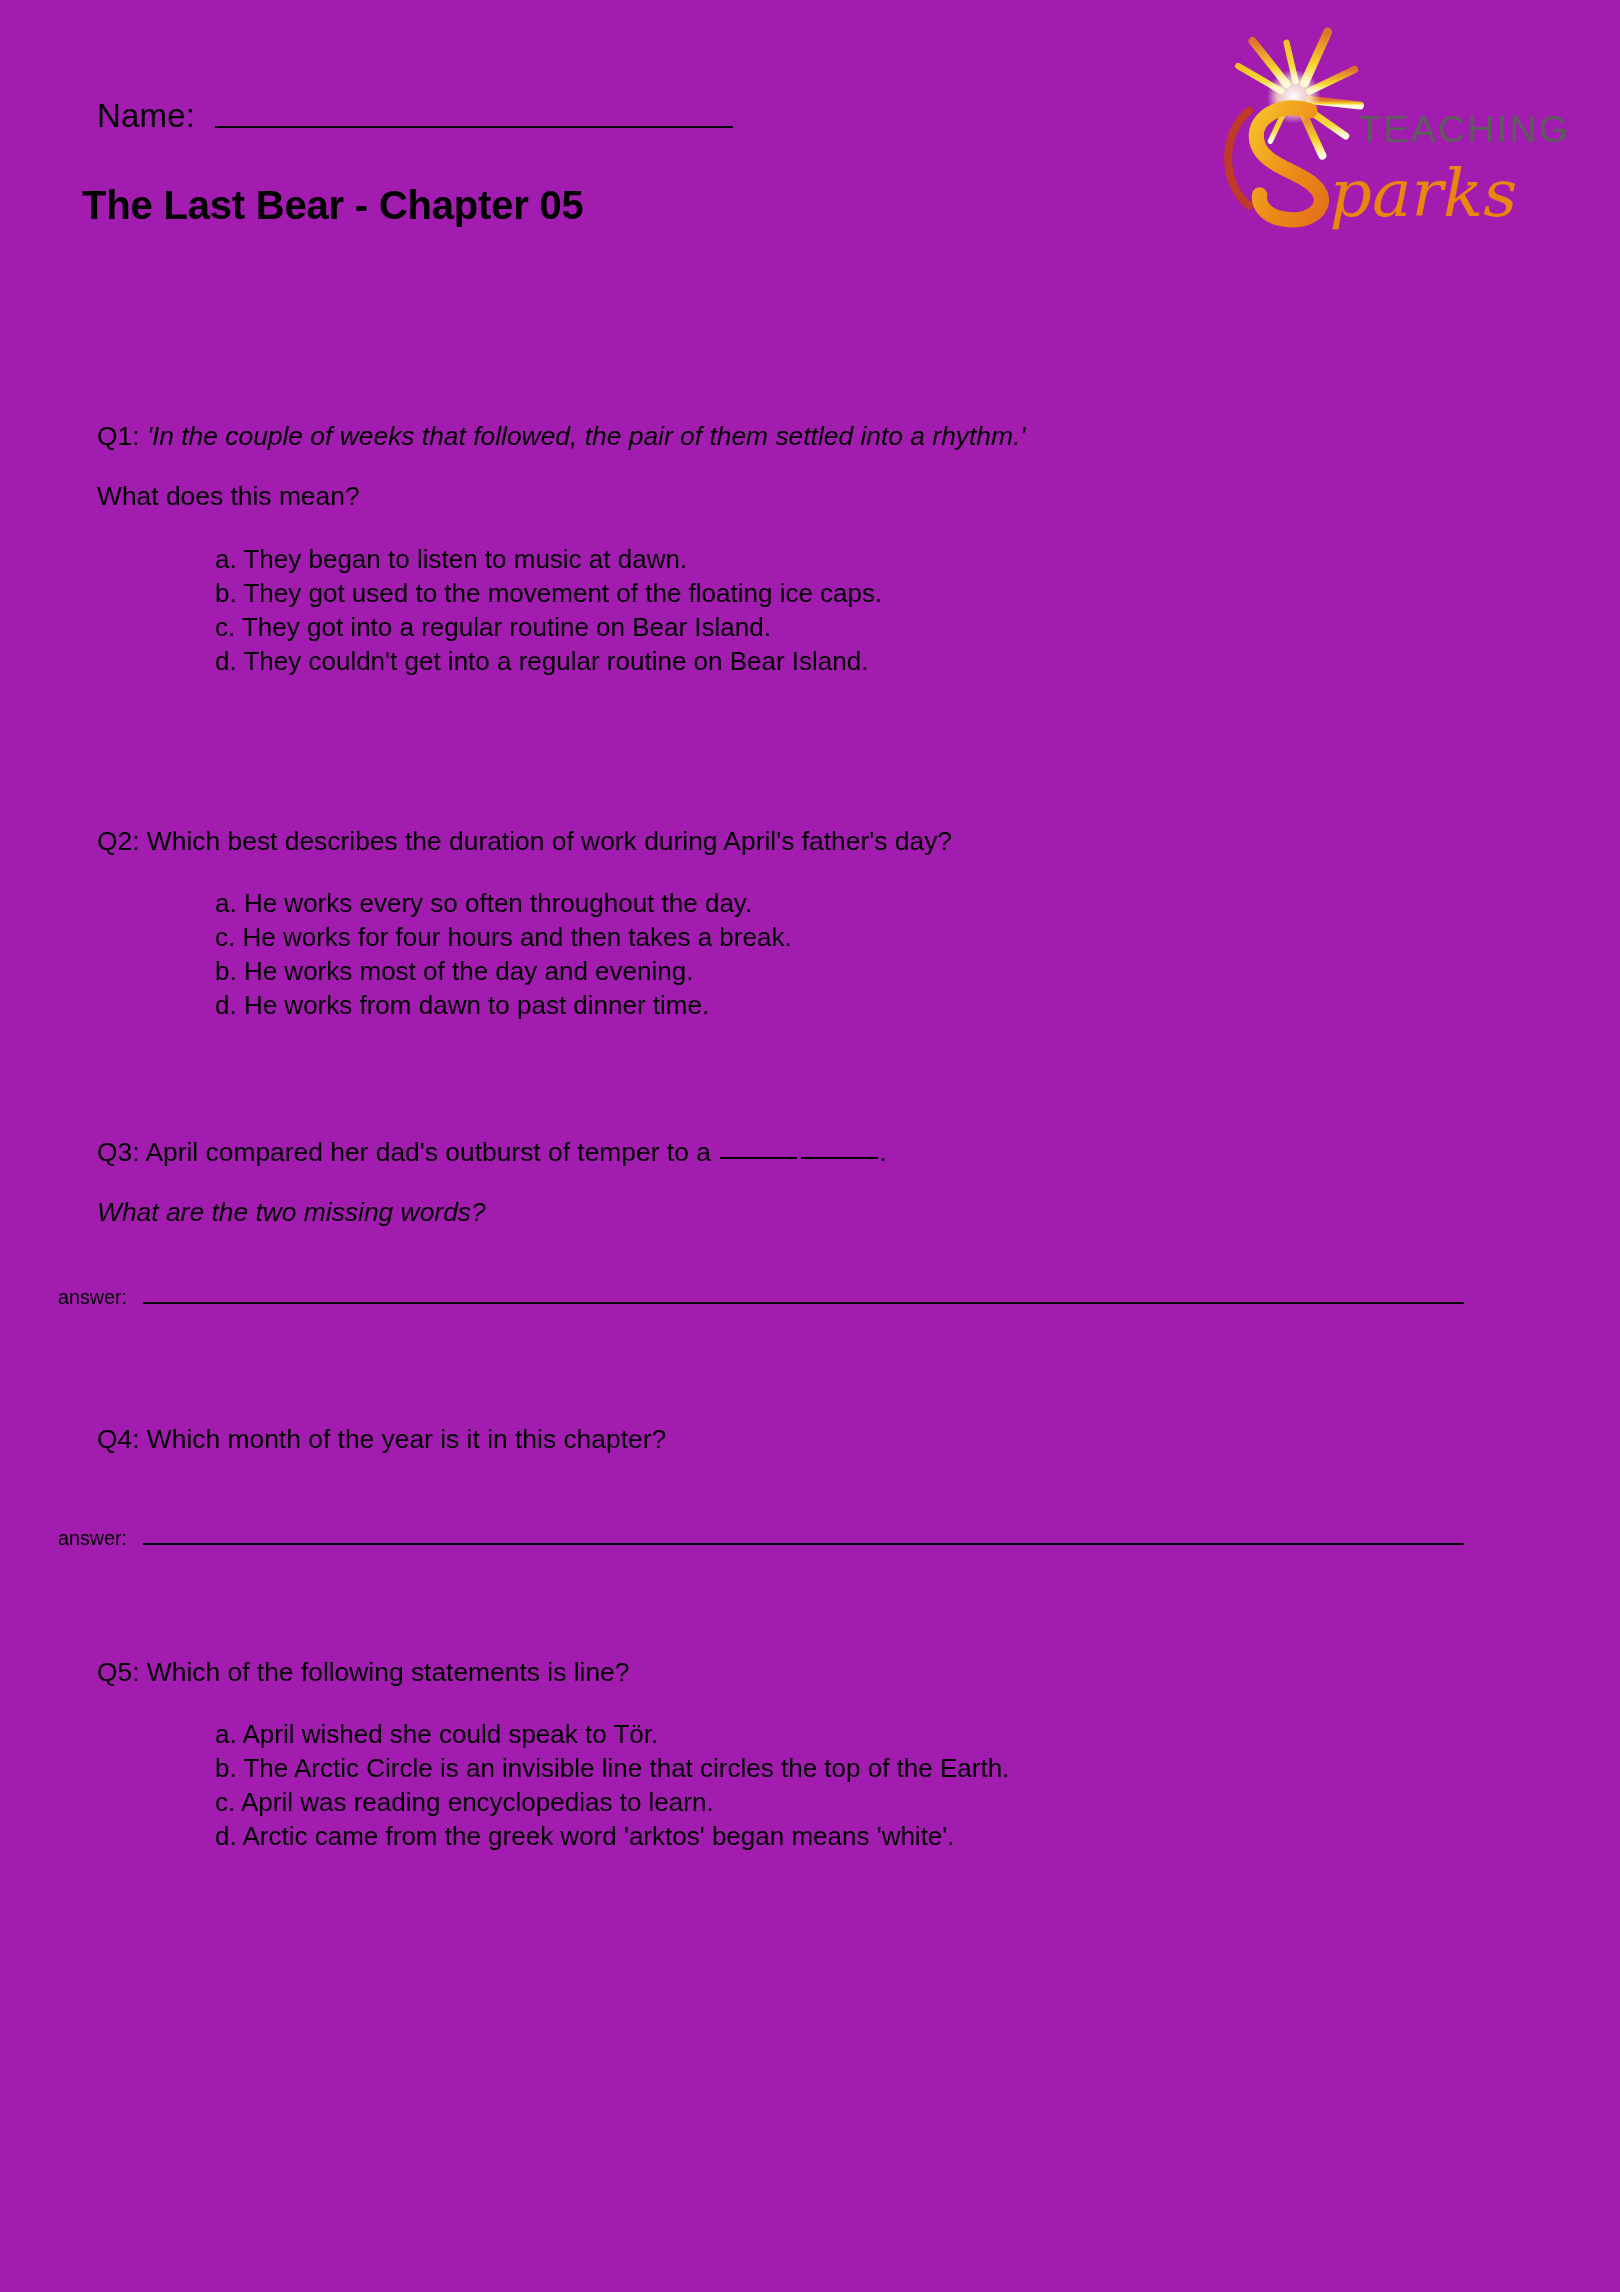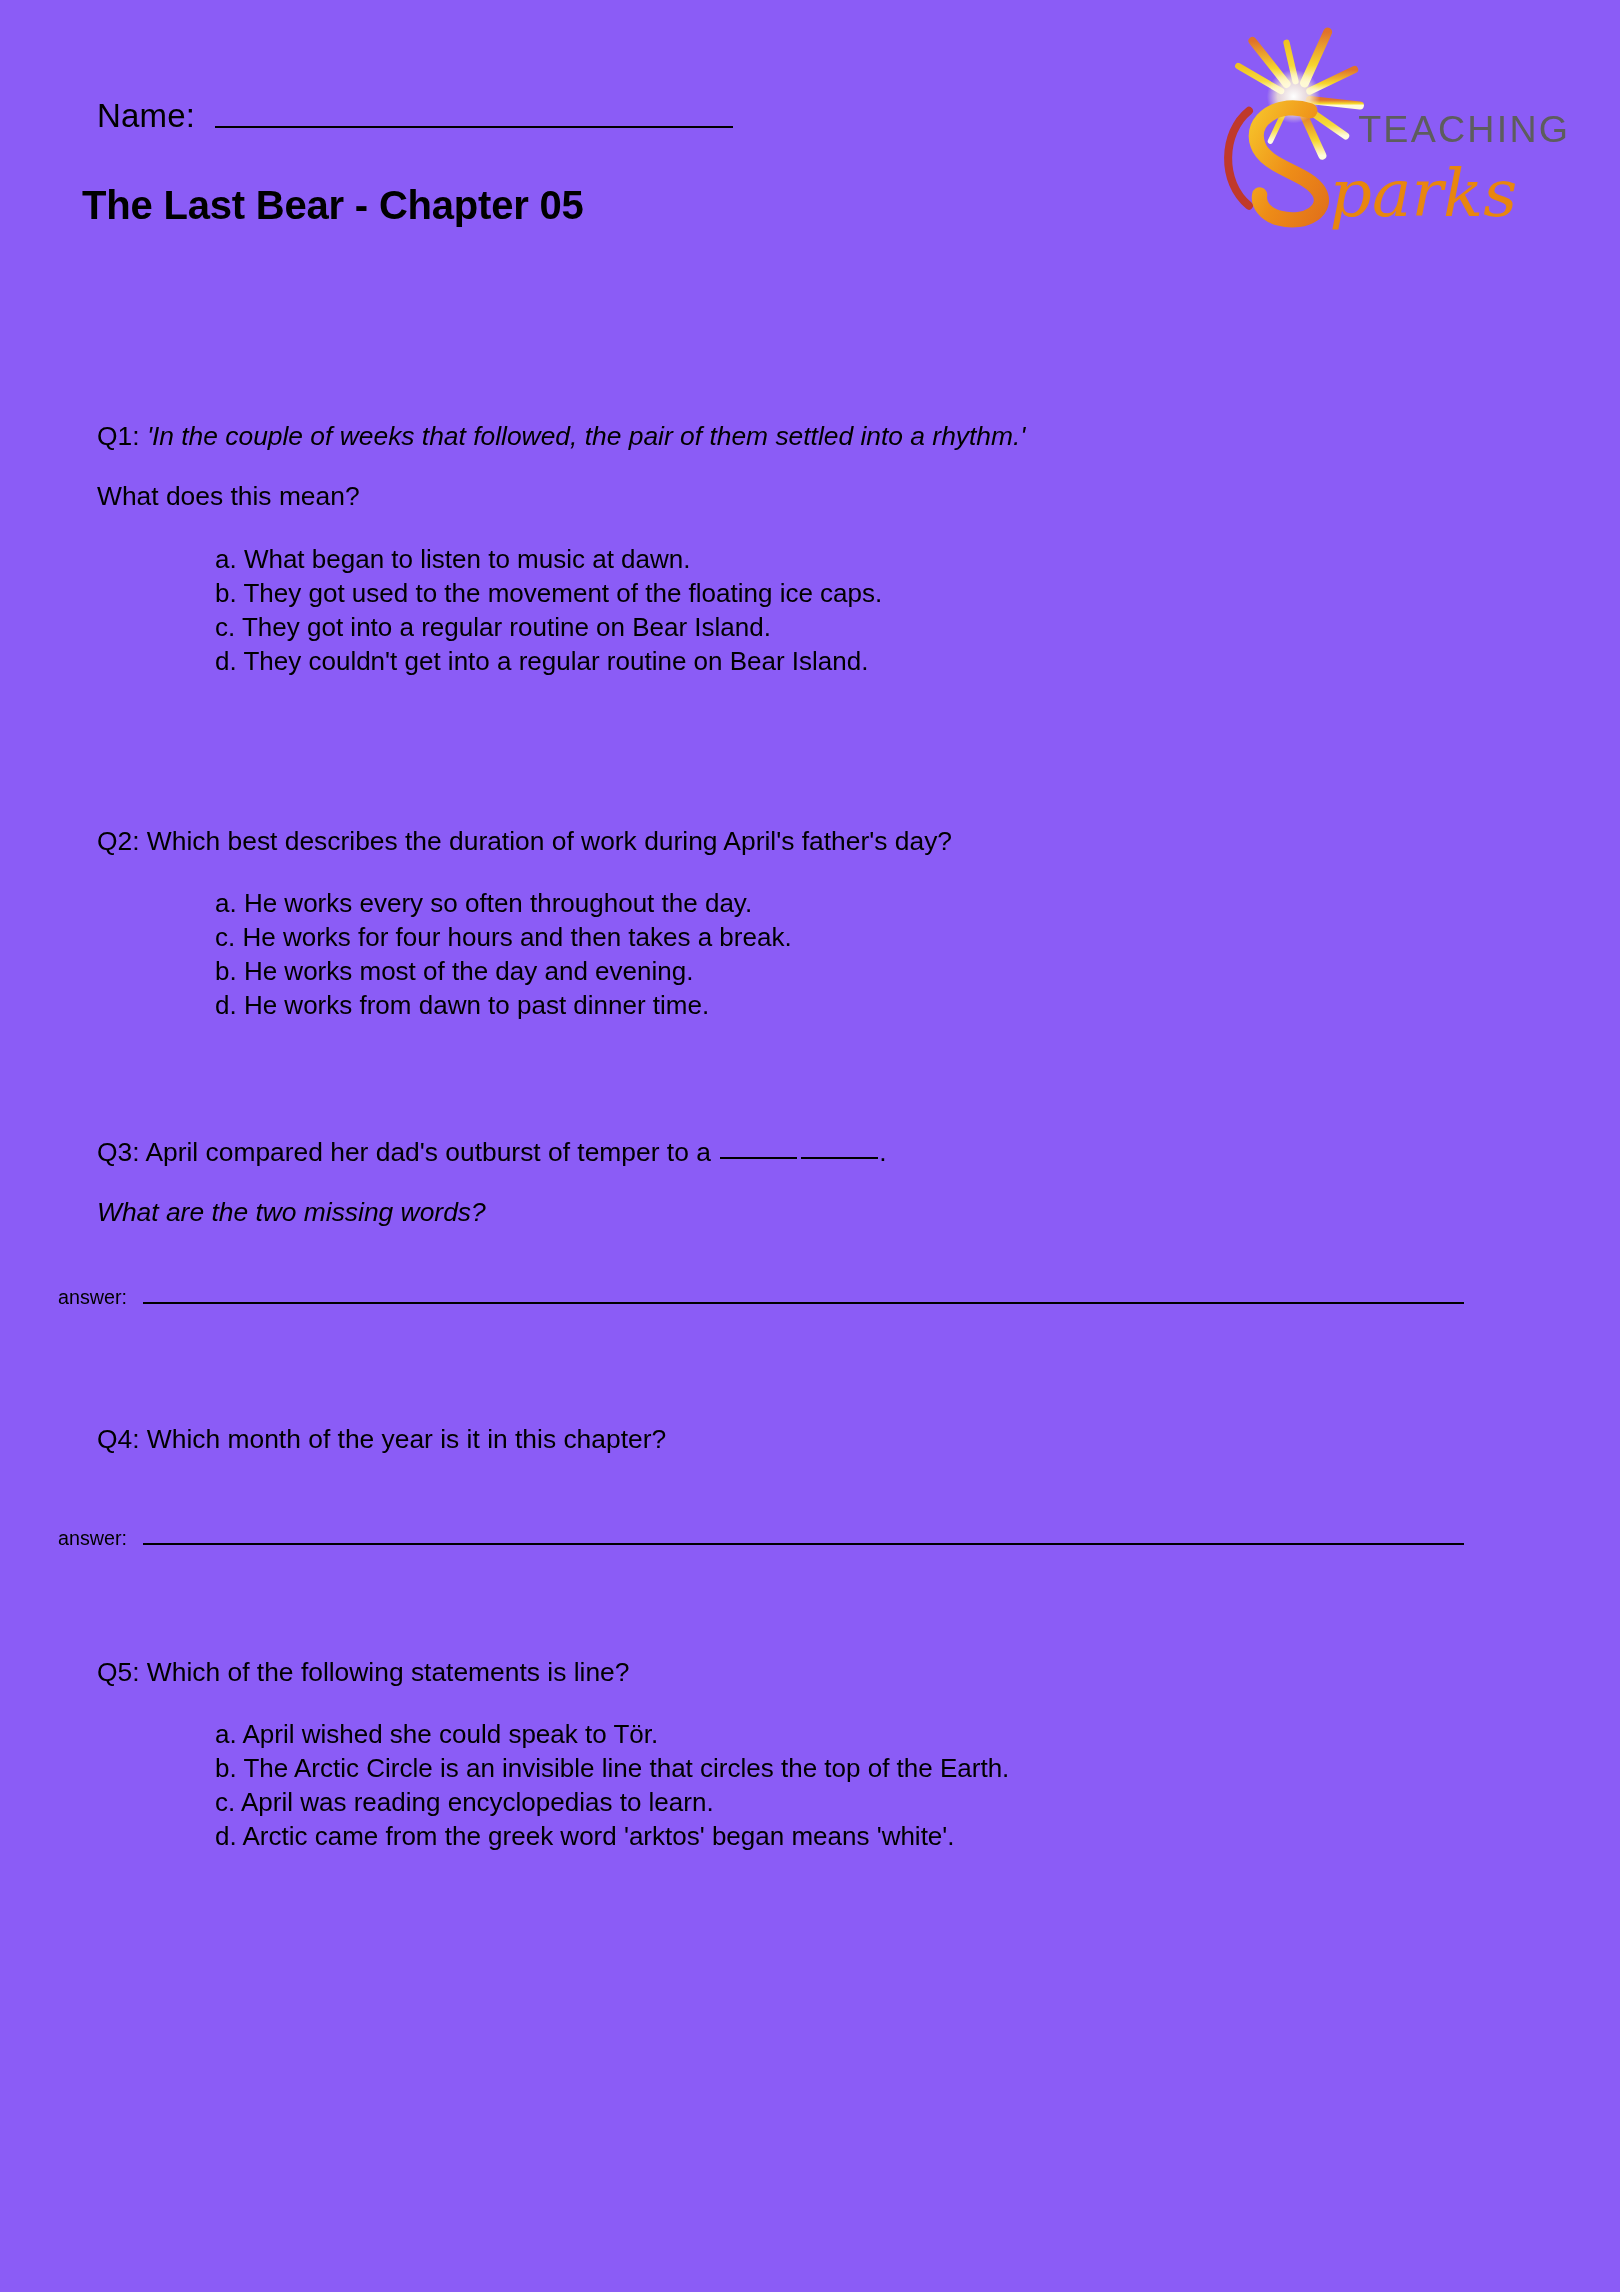--- a/index.html
+++ b/index.html
@@ -12,21 +12,21 @@
     height: 2293px;
     position: relative;
     font-family: "Liberation Sans", sans-serif;
     color: #000000;
     overflow: hidden;
   }
 
   .page {
     position: absolute;
     inset: 0;
-    background: #8b5cf6;
+    background: #a21caf;
   }
 
   
   .header {
     position: absolute;
     top: 0; left: 0;
     width: 1620px;
     height: 269px;
   }
 
@@ -197,21 +197,21 @@
       </svg>
     </div>
   </div>
 
   <div class="qblock" style="top:423px;">
     <div class="qtext"><span>Q1: </span><span class="ital">'In the couple of weeks that followed, the pair of them settled into a rhythm.'</span></div>
 
     <div class="subq">What does this mean?</div>
 
     <div class="options">
-      <div class="option">a. What began to listen to music at dawn.</div>
+      <div class="option">a. They began to listen to music at dawn.</div>
       <div class="option">b. They got used to the movement of the floating ice caps.</div>
       <div class="option">c. They got into a regular routine on Bear Island.</div>
       <div class="option">d. They couldn't get into a regular routine on Bear Island.</div>
     </div>
   </div>
 
   <div class="qblock" style="top:828px;">
     <div class="qtext">Q2: Which best describes the duration of work during April's father's day?</div>
 
     <div class="options">

